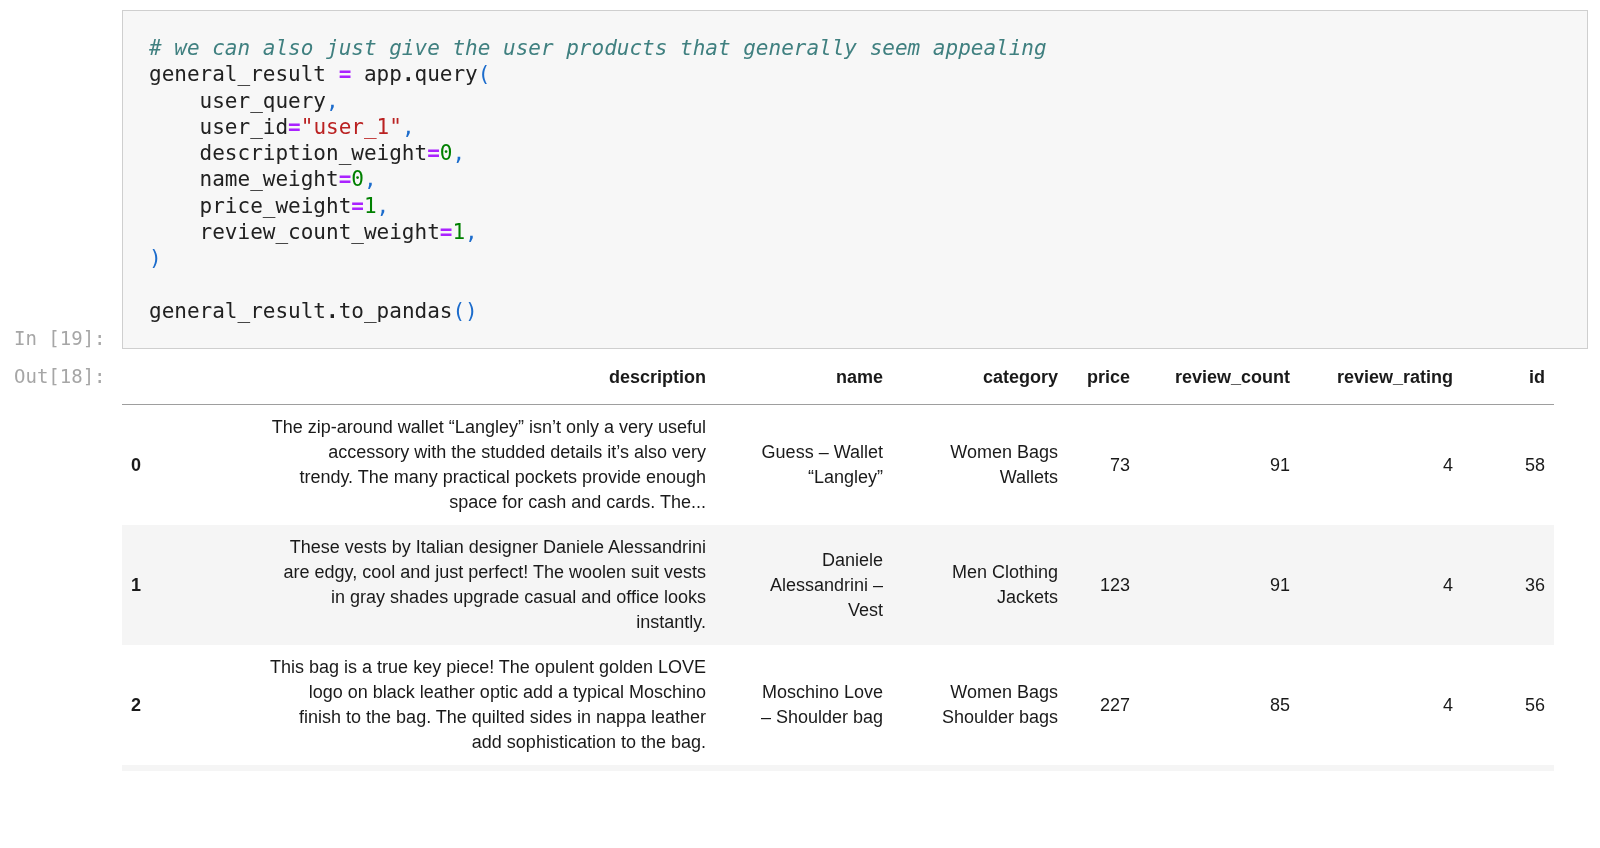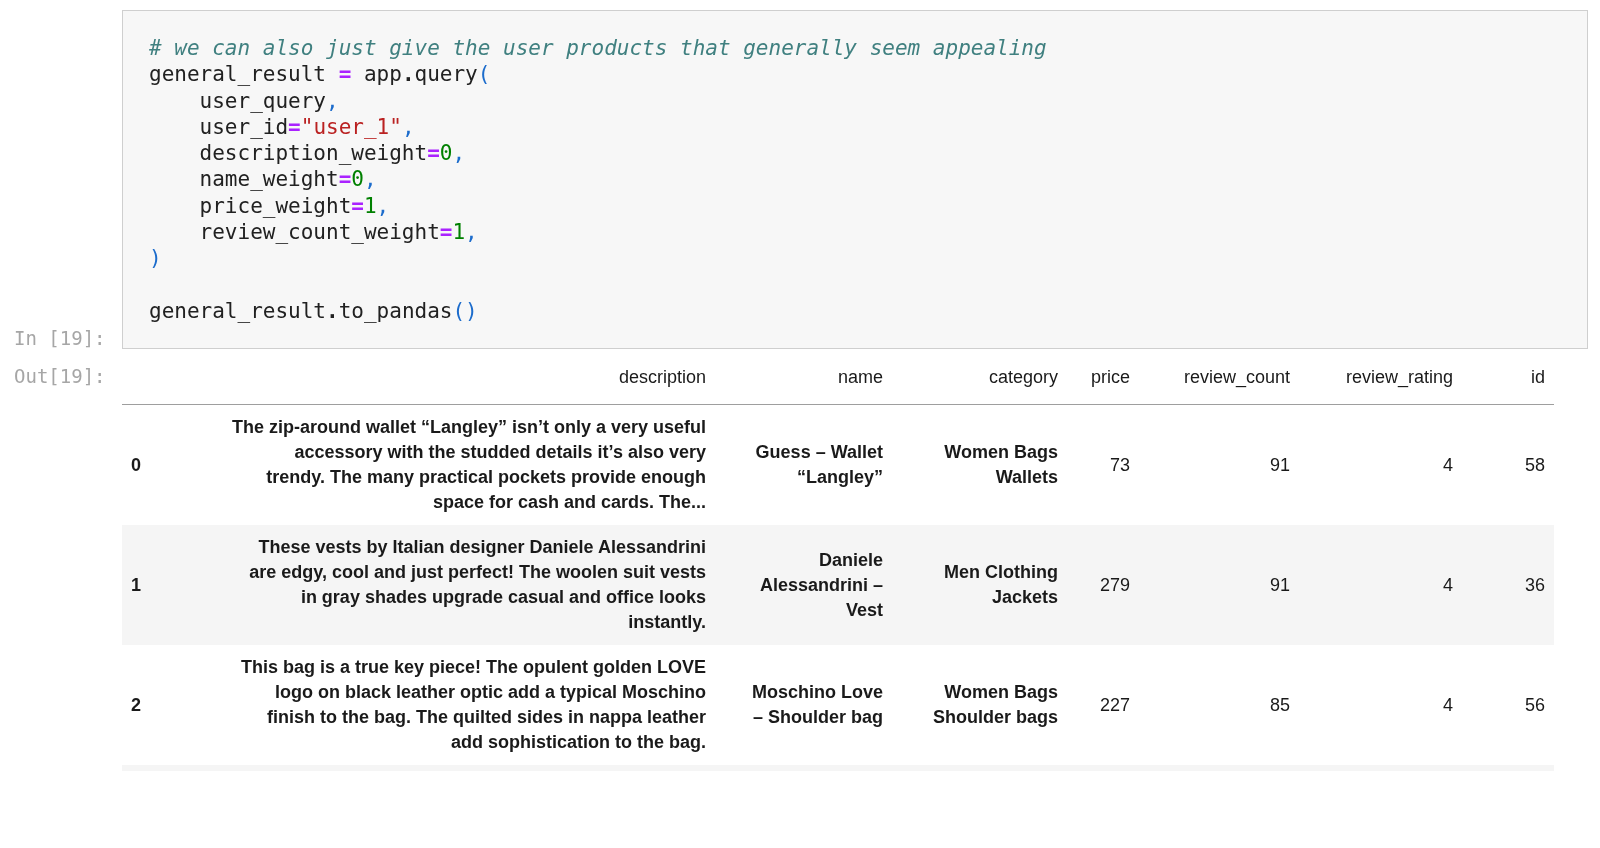--- a/index.html
+++ b/index.html
@@ -40,35 +40,35 @@
 
   .output-cell{margin-top:6px;}
   .out-prompt{padding-top:9px;line-height:25px;}
   .output-box{flex:1;}
   table.dataframe{
     border-collapse:collapse;table-layout:fixed;width:1432px;
     font-family:"Liberation Sans", sans-serif;
     font-size:18px;line-height:25px;color:#1a1a1a;
   }
   table.dataframe thead th{
-    font-weight:normal;text-align:right;vertical-align:bottom;
+    font-weight:bold;text-align:right;vertical-align:bottom;
     padding:10px 9px 14px 9px;
     border-bottom:1px solid var(--header-border,#9e9e9e);
   }
   table.dataframe thead th.blank{text-align:left;}
   table.dataframe tbody th{
     font-weight:bold;text-align:left;vertical-align:middle;
     padding:10px 9px;
   }
   table.dataframe tbody td{
     text-align:right;vertical-align:middle;
     padding:10px 9px;
   }
   table.dataframe tbody tr:nth-child(even){background:var(--table-stripe,#f5f5f5);}
-  td.col-description, td.col-name, td.col-category{white-space:pre-line;font-weight:bold;}
+  td.col-description, td.col-name, td.col-category{white-space:pre-line;}
   .partial-row{
     width:1432px;height:6px;
     background:var(--table-stripe,#f5f5f5);
   }
 </style>
 </head>
 <body>
 
 <div class="page">
 
@@ -83,21 +83,21 @@
         <div class="code-line"><span class="tk-txt">    name_weight</span><span class="tk-op">=</span><span class="tk-num">0</span><span class="tk-pun">,</span></div>
         <div class="code-line"><span class="tk-txt">    price_weight</span><span class="tk-op">=</span><span class="tk-num">1</span><span class="tk-pun">,</span></div>
         <div class="code-line"><span class="tk-txt">    review_count_weight</span><span class="tk-op">=</span><span class="tk-num">1</span><span class="tk-pun">,</span></div>
         <div class="code-line"><span class="tk-pun">)</span></div>
         <div class="code-line">&nbsp;</div>
         <div class="code-line"><span class="tk-txt">general_result</span><span class="tk-dot">.</span><span class="tk-txt">to_pandas</span><span class="tk-pun">()</span></div>
       </div>
   </div>
 
   <div class="cell output-cell">
-    <div class="prompt out-prompt">Out[19]:</div>
+    <div class="prompt out-prompt">Out[18]:</div>
     <div class="output-box">
       <table class="dataframe">
         <colgroup>
           <col style="width:45px">
           <col style="width:548px">
           <col style="width:177px">
           <col style="width:175px">
           <col style="width:72px">
           <col style="width:160px">
           <col style="width:163px">
@@ -135,21 +135,21 @@
               <th>1</th>
               <td class="col-description">These vests by Italian designer Daniele Alessandrini
 are edgy, cool and just perfect! The woolen suit vests
 in gray shades upgrade casual and office looks
 instantly.</td>
               <td class="col-name">Daniele
 Alessandrini –
 Vest</td>
               <td class="col-category">Men Clothing
 Jackets</td>
-              <td class="col-price">279</td>
+              <td class="col-price">123</td>
               <td class="col-review_count">91</td>
               <td class="col-review_rating">4</td>
               <td class="col-id">36</td>
             </tr>
             <tr>
               <th>2</th>
               <td class="col-description">This bag is a true key piece! The opulent golden LOVE
 logo on black leather optic add a typical Moschino
 finish to the bag. The quilted sides in nappa leather
 add sophistication to the bag.</td>

